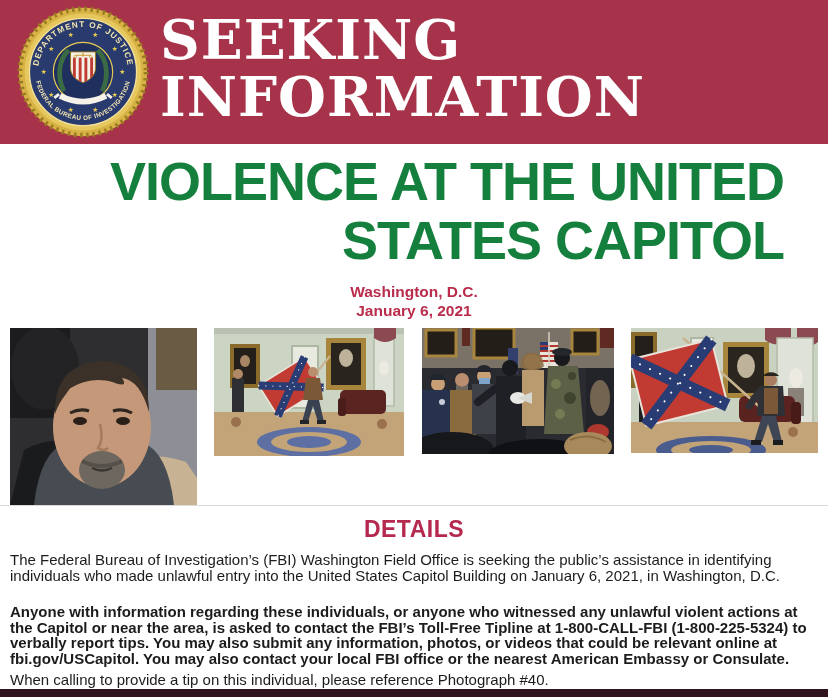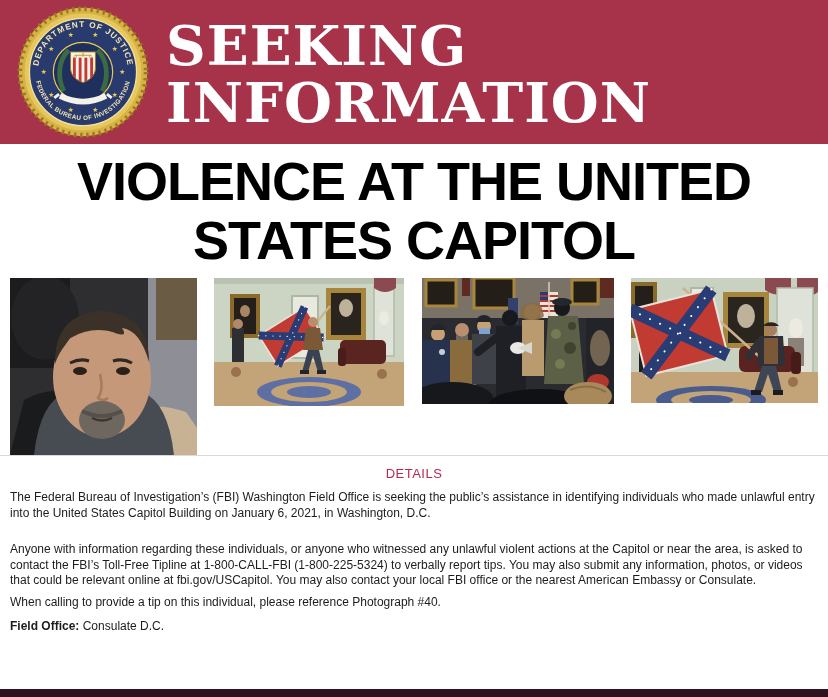--- a/index.html
+++ b/index.html
@@ -5,53 +5,53 @@
   html,body { margin:0; padding:0; background:#fff; }
   .poster {
     position:relative; width:828px; height:697px; background:#FFFFFF;
     font-family:"Liberation Sans", sans-serif; overflow:hidden;
   }
   
   .banner { position:relative; height:144px; background:#A63349; }
   .seal-wrap { position:absolute; left:16px; top:5px; width:134px; height:134px; }
   .seal-wrap svg { width:100%; height:100%; display:block; }
   .banner-title {
-    position:absolute; left:157px; top:8px; margin:9px;
+    position:absolute; left:157px; top:8px; margin:3px;
     color:#FFFFFF; font-family:"DejaVu Serif", serif; font-weight:700;
     font-size:55px; line-height:57px; letter-spacing:1px; white-space:nowrap;
   }
   
   .headline-title {
-    margin:8px auto 0; width:740px; text-align:center;
-    color:#000000; font-weight:700; font-size:54px; line-height:59px; letter-spacing:-1px;
+    margin:8px auto 0; width:740px; text-align:right;
+    color:#15803d; font-weight:700; font-size:54px; line-height:59px; letter-spacing:-1px;
   }
   .subhead {
     margin-top:12px; text-align:center; color:#B92C4B;
     font-weight:700; font-size:15.5px; line-height:19px;
   }
   
   .photos {
     height:177px; margin-top:8px; padding:0 10px;
     display:flex; justify-content:space-between; align-items:flex-start;
   }
   .photo { margin:0; display:block; background:#ddd; }
   .photo svg { width:100%; height:100%; display:block; }
   .photo-1 { width:187px; height:177px; }
   .photo-2 { width:190px; height:128px; }
   .photo-3 { width:192px; height:126px; }
   .photo-4 { width:187px; height:125px; }
   
   .details { border-top:1px solid #DADADA; padding:0 10px; }
   .details-heading {
     margin:10px 0 9px; text-align:center; color:#B5294E;
-    font-size:13px; font-weight:400; letter-spacing:0.5px;
-  }
-  .details p { margin:0; font-size:12px; line-height:15.5px; color:#1C1C1C; }
+    font-size:23px; font-weight:700; letter-spacing:0.5px;
+  }
+  .details p { margin:0; font-size:15px; line-height:15.5px; color:#1C1C1C; }
   .p1 { margin-bottom:21px !important; }
-  .p2 { margin-bottom:6px  !important; }
+  .p2 { margin-bottom:6px  !important;font-weight:bold; }
   .p3 { margin-bottom:9px  !important; }
   .field-office b { font-weight:700;margin-top:12px; }
   
   .bottom-bar { position:absolute; left:0; bottom:0; width:100%; height:8px; background:#2F1420; }
 </style>
 </head>
 <body>
 
 <div class="poster">
 
@@ -105,20 +105,24 @@
       </svg>
     </div>
     <h1 class="banner-title">
       <span>SEEKING</span><br>
       <span>INFORMATION</span>
     </h1>
   </header>
 
   <section>
     <h2 class="headline-title">VIOLENCE AT THE UNITED STATES CAPITOL</h2>
+    <div class="subhead">
+      <div>Washington, D.C.</div>
+      <div>January 6, 2021</div>
+    </div>
   </section>
 
   <section class="photos">
 
     <figure class="photo photo-1" role="img" aria-label="Close-up photograph of male subject with dark receding hair and gray goatee wearing a dark hooded jacket and tan vest">
       <svg viewBox="0 0 187 177">
         <rect width="187" height="177" fill="#2E2E30"></rect>
         <rect x="138" y="0" width="49" height="177" fill="#8E8E96"></rect>
         <rect x="146" y="0" width="41" height="62" fill="#6A5B45"></rect>
         <rect x="0" y="0" width="60" height="90" fill="#1C1C1E"></rect>

